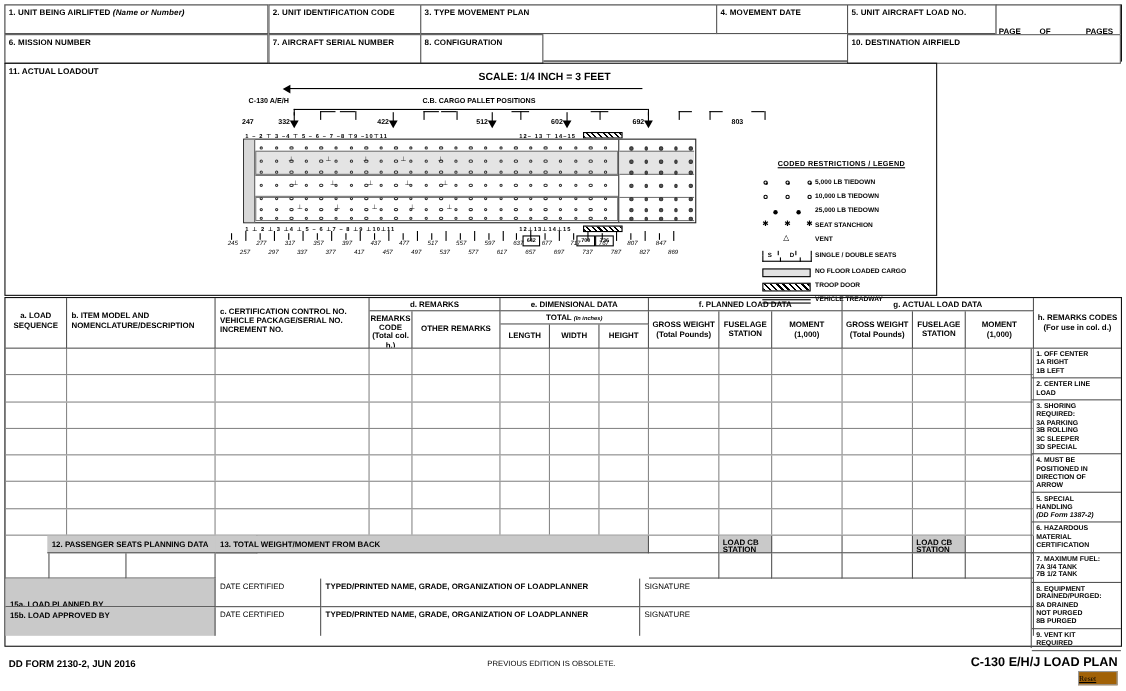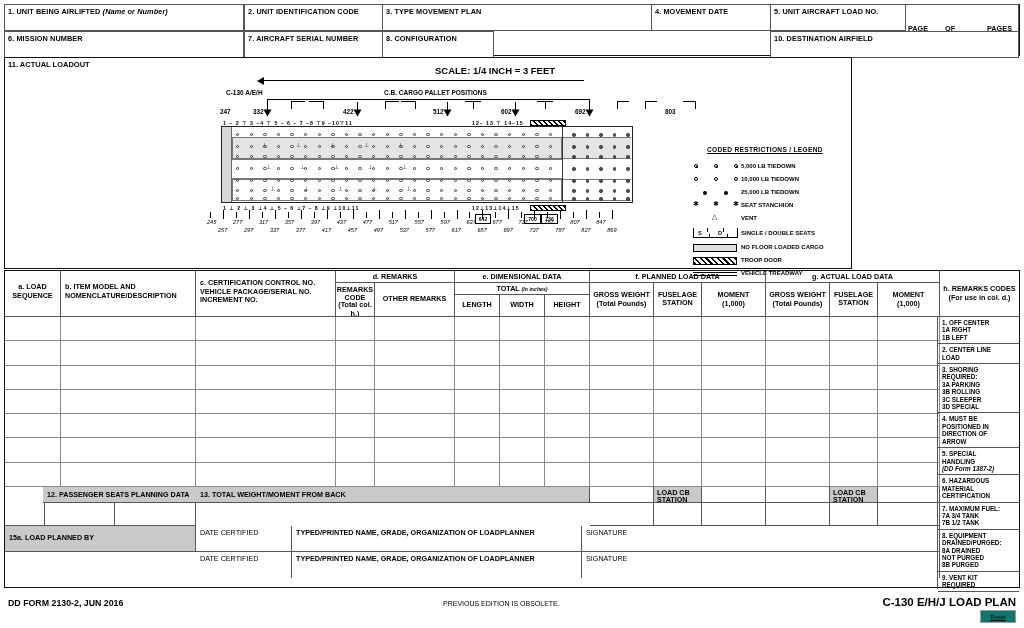--- a/index.html
+++ b/index.html
@@ -74,22 +74,22 @@
 
   
   #rcodes { position:absolute; right:0; top:0; width:82px; }
   .rc { border-bottom:1px solid #555; padding:2px 0 2px 4px;
         font-size:6.3px; font-weight:bold; line-height:7.4px; }
   .rc i { font-style:italic; }
 
   
   .ft { position:absolute; font-weight:bold; }
   #reset { position:absolute; right:8px; top:610px; width:36px; height:13px;
-           border:1px solid #999; background:#0f766e; font-size:7px;
-           text-align:center; line-height:12px; font-family:"Liberation Serif",serif;text-decoration:underline;}
+           border:1px solid #999; background:#a16207; font-size:7px;
+           line-height:12px; font-family:"Liberation Serif",serif;text-decoration:underline;}
 </style>
 </head>
 <body>
 
 <div class="page">
 
   <div id="hdr">
 
     <div class="cell" style="left:-1px;top:-1px;width:240px;height:27px;">
       <span class="lbl"><span>1.</span>
@@ -827,32 +827,35 @@
     <div class="tcell" style="left:40px;top:232px;width:70px;height:23px;"></div>
     <div class="tcell" style="left:110px;top:232px;width:81px;height:23px;"></div>
     <div class="tcell" style="left:585px;top:232px;width:64px;height:23px;"></div>
     <div class="tcell" style="left:649px;top:232px;width:48px;height:23px;"></div>
     <div class="tcell" style="left:697px;top:232px;width:64px;height:23px;"></div>
     <div class="tcell" style="left:761px;top:232px;width:64px;height:23px;"></div>
     <div class="tcell" style="left:825px;top:232px;width:48px;height:23px;"></div>
     <div class="tcell" style="left:873px;top:232px;width:62px;height:23px;"></div>
 
     <div class="tcell gray" style="left:0;top:255px;width:191px;height:26px;">
-      <div class="hd" style="padding:8px 0 0 4px;">15a. LOAD PLANNED BY</div>
+      <div class="hd" style="padding:20px 0 0 4px;">15a. LOAD PLANNED BY</div>
     </div>
     <div class="tcell" style="left:191px;top:255px;width:96px;height:26px;">
       <div class="hd" style="padding:3px 0 0 4px;font-weight:normal;">DATE CERTIFIED</div>
     </div>
     <div class="tcell" style="left:287px;top:255px;width:290px;height:26px;">
       <div class="hd" style="padding:3px 0 0 4px;">TYPED/PRINTED NAME, GRADE, ORGANIZATION OF LOADPLANNER</div>
     </div>
     <div class="tcell" style="left:577px;top:255px;width:358px;height:26px;">
       <div class="hd" style="padding:3px 0 0 4px;font-weight:normal;">SIGNATURE</div>
     </div>
 
+    <div class="tcell gray" style="left:0;top:281px;width:191px;height:26px;border-bottom:none;">
+      <div class="hd" style="padding:4px 0 0 4px;">15b. LOAD APPROVED BY</div>
+    </div>
     <div class="tcell" style="left:191px;top:281px;width:96px;height:26px;border-bottom:none;">
       <div class="hd" style="padding:3px 0 0 4px;font-weight:normal;">DATE CERTIFIED</div>
     </div>
     <div class="tcell" style="left:287px;top:281px;width:290px;height:26px;border-bottom:none;">
       <div class="hd" style="padding:3px 0 0 4px;">TYPED/PRINTED NAME, GRADE, ORGANIZATION OF LOADPLANNER</div>
     </div>
     <div class="tcell" style="left:577px;top:281px;width:358px;height:26px;border-bottom:none;">
       <div class="hd" style="padding:3px 0 0 4px;font-weight:normal;">SIGNATURE</div>
     </div>
   </div>

